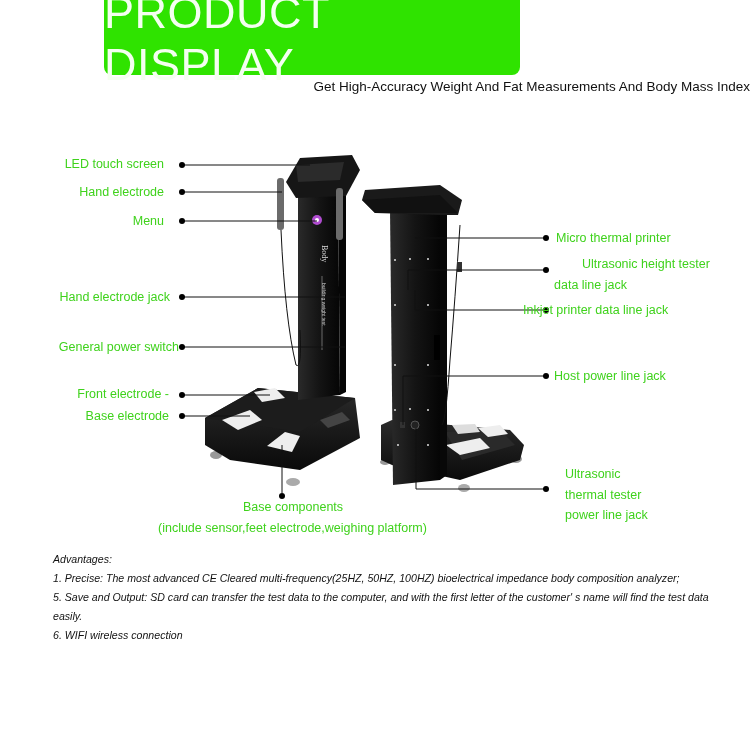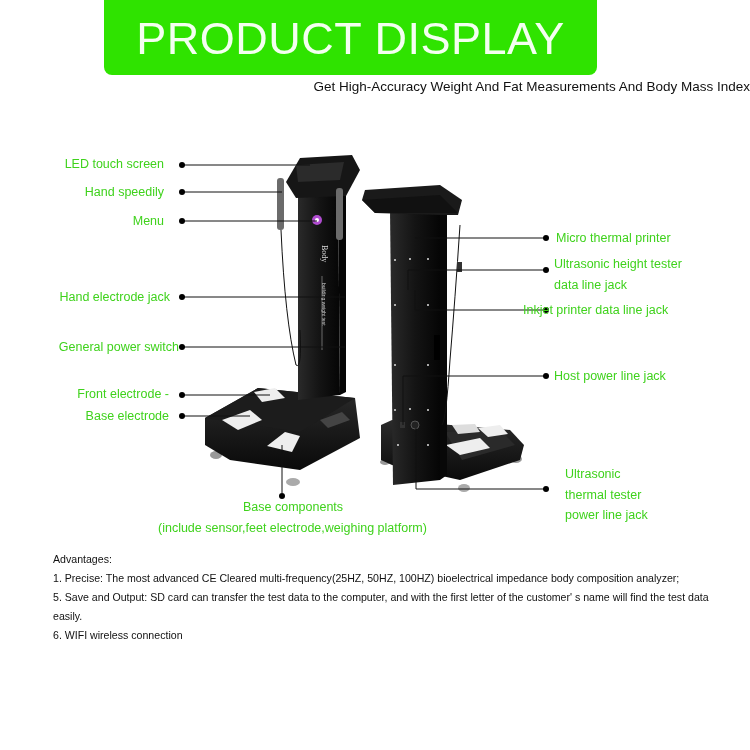--- a/index.html
+++ b/index.html
@@ -1,23 +1,23 @@
 <!DOCTYPE html>
 <html><head>
   <meta charset="utf-8">
   <style>
     html, body { margin:0; padding:0; background:#ffffff; }
     body { width:750px; height:750px; position:relative; overflow:hidden; font-family:"Liberation Sans", sans-serif; }
-    .banner { position:absolute; left:104px; top:0; width:493px; height:75px; background:#2fe300; border-radius:0 0 8px 8px; display:flex; align-items:center; justify-content:center; }
+    .banner { position:absolute; left:104px; top:0; width:416px; height:75px; background:#2fe300; border-radius:0 0 8px 8px; display:flex; align-items:center; justify-content:center; }
     .banner-title { color:#f4fff0; font-size:45px; font-weight:normal; letter-spacing:0.5px; margin-top:2px; }
     .subtitle { position:absolute; left:0; width:750px; top:79px; text-align:right; font-size:13.5px; color:#111; }
     .label { position:absolute; color:#3fd21c; font-size:12.5px; white-space:nowrap; line-height:14px; }
     .label.right-align { text-align:right; }
     .machine { position:absolute; left:0; top:0; }
-    .adv { position:absolute; left:53px; top:550px; width:680px; font-size:10.6px; color:#111; line-height:19px; }
+    .adv { position:absolute; left:53px; top:550px; width:680px; font-size:10.6px; color:#111; line-height:19px;font-style:italic; }
     .adv p { margin:0; }
   </style>
 </head>
 <body>
 
 <div class="banner">
   <div class="banner-title">PRODUCT DISPLAY</div>
 </div>
 <div class="subtitle">Get High-Accuracy Weight And Fat Measurements And Body Mass Index</div>
 
@@ -140,29 +140,29 @@
     <circle cx="282" cy="496" r="3"></circle>
     <circle cx="546" cy="238" r="3"></circle>
     <circle cx="546" cy="270" r="3"></circle>
     <circle cx="546" cy="310" r="3"></circle>
     <circle cx="546" cy="376" r="3"></circle>
     <circle cx="546" cy="489" r="3"></circle>
   </g>
 </svg>
 
 <div class="label right-align" style="right:586px; top:157px;">LED touch screen</div>
-<div class="label right-align" style="right:586px; top:185px;">Hand speedily</div>
+<div class="label right-align" style="right:586px; top:185px;">Hand electrode</div>
 <div class="label right-align" style="right:586px; top:214px;">Menu</div>
 <div class="label right-align" style="right:580px; top:290px;">Hand electrode jack</div>
 <div class="label right-align" style="right:571px; top:340px;">General power switch</div>
 <div class="label right-align" style="right:581px; top:387px;">Front electrode -</div>
 <div class="label right-align" style="right:581px; top:409px;">Base electrode</div>
 
 <div class="label" style="left:556px; top:231px;">Micro thermal printer</div>
-<div class="label" style="left:554px; top:257px;">Ultrasonic height tester</div>
+<div class="label" style="left:582px; top:257px;">Ultrasonic height tester</div>
 <div class="label" style="left:554px; top:278px;">data line jack</div>
 <div class="label" style="left:523px; top:303px;">Inkjet printer data line jack</div>
 <div class="label" style="left:554px; top:369px;">Host power line jack</div>
 <div class="label" style="left:565px; top:467px;">Ultrasonic</div>
 <div class="label" style="left:565px; top:488px;">thermal tester</div>
 <div class="label" style="left:565px; top:508px;">power line jack</div>
 
 <div class="label" style="left:243px; top:500px;">Base components</div>
 <div class="label" style="left:158px; top:521px;">(include sensor,feet electrode,weighing platform)</div>
 

